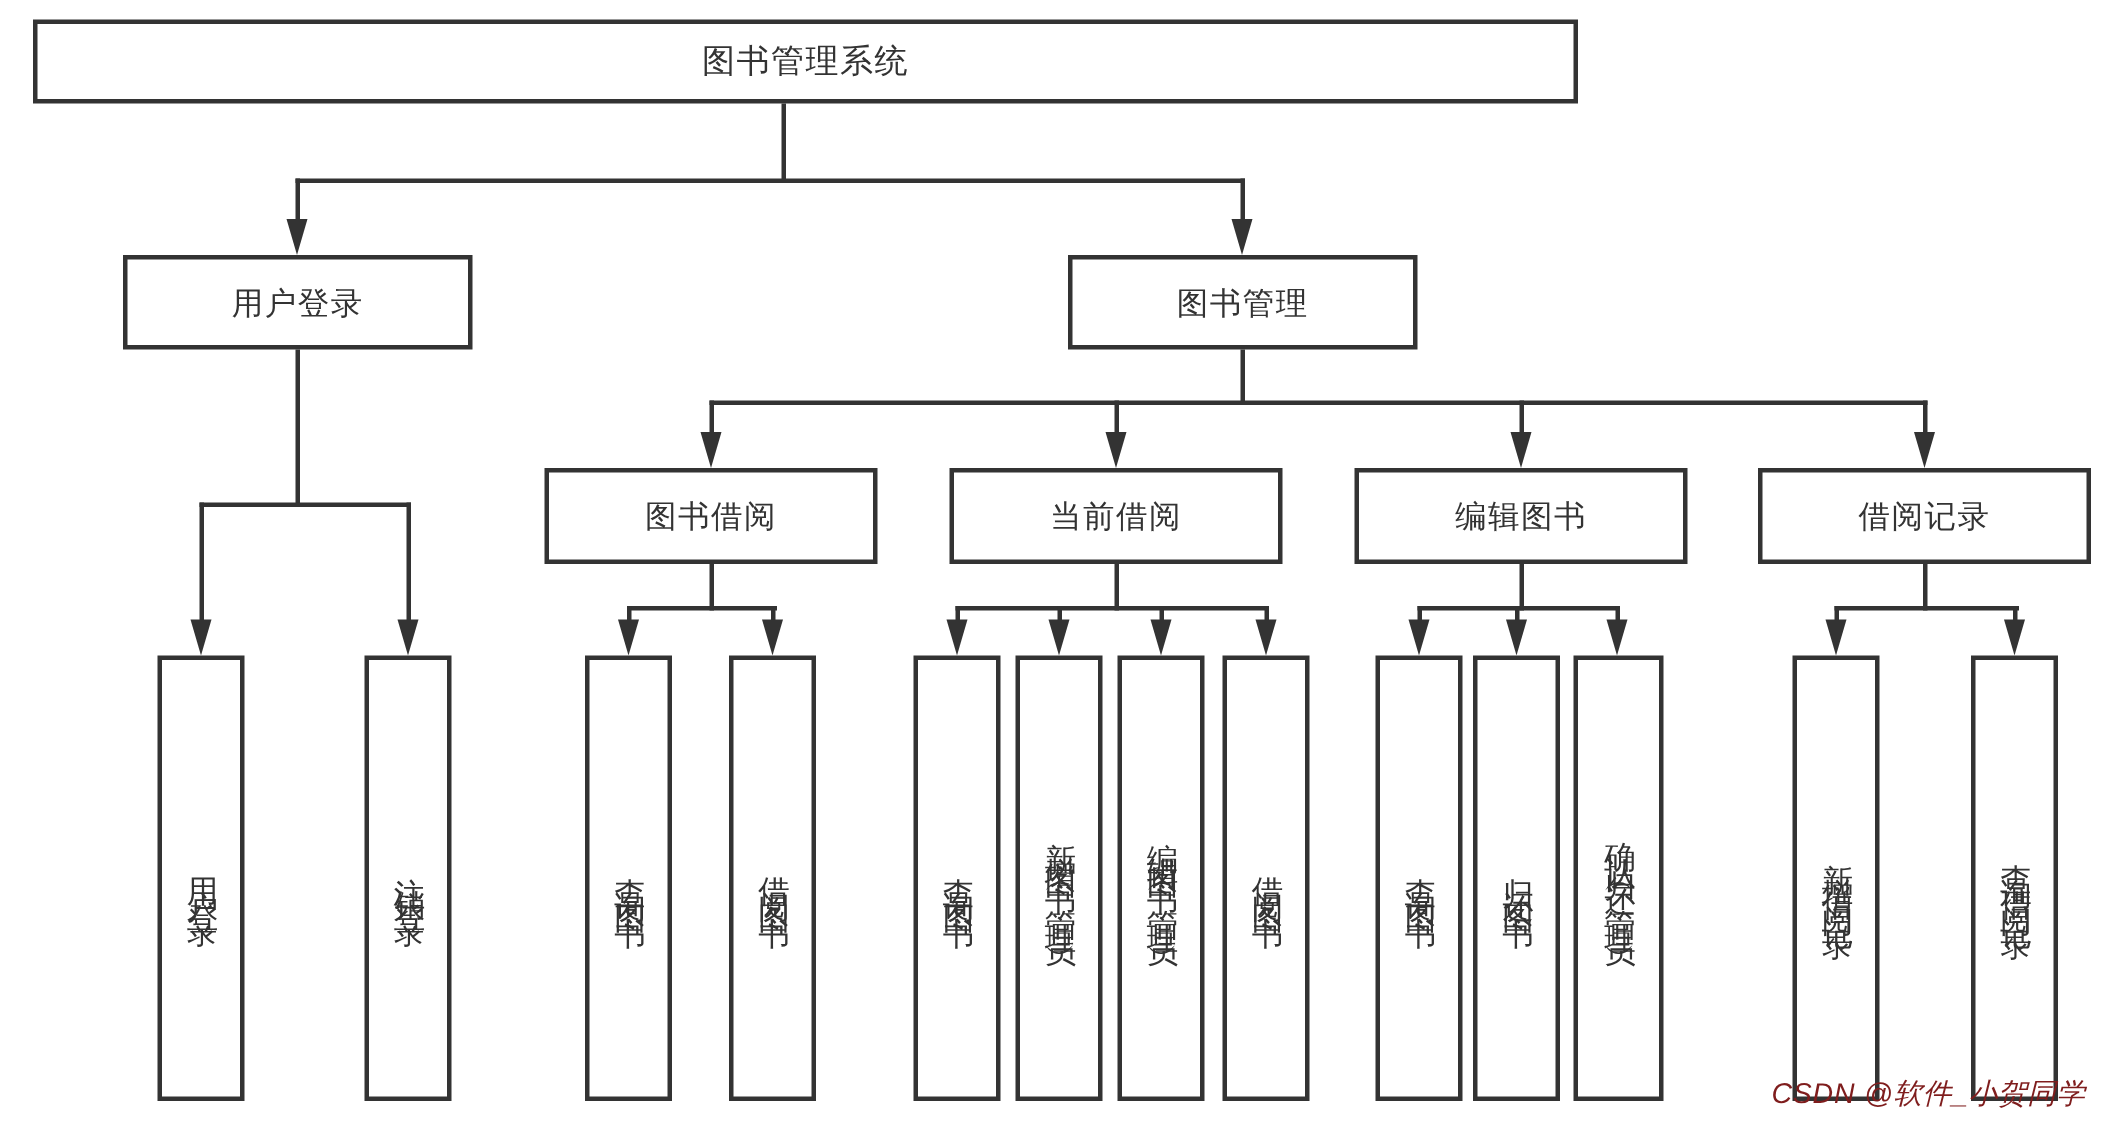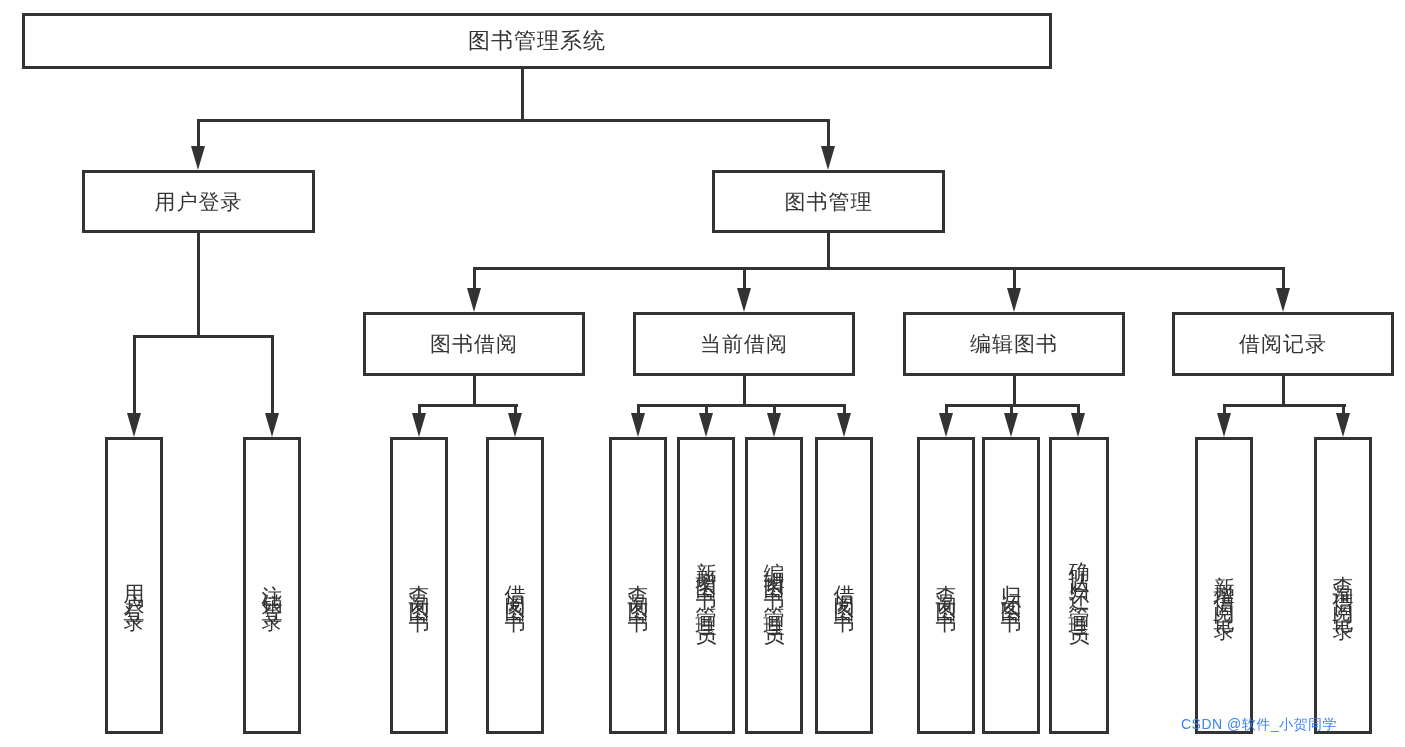--- a/index.html
+++ b/index.html
@@ -20,21 +20,21 @@
   .h,.v{position:absolute;background:#333333;}
   .h{height:3px;}
   .v{width:3px;}
   .a{
     position:absolute;width:0;height:0;
     border-left:7px solid transparent;border-right:7px solid transparent;
     border-top:24px solid #333333;
   }
   .wm{
     position:absolute;left:1181px;top:716px;z-index:10;
-    font-size:14px;color:#3b82f6;letter-spacing:0.5px;white-space:nowrap;
+    font-size:19px;color:#7f1d1d;letter-spacing:0.5px;white-space:nowrap;font-style:italic;
   }
 </style>
 </head>
 <body>
 
 <div class="stage">
 
   <div class="b root" style="left:22px;top:13px;width:1030px;height:56px">图书管理系统</div>
 
   <div class="b" style="left:82px;top:170px;width:233px;height:63px">用户登录</div>

